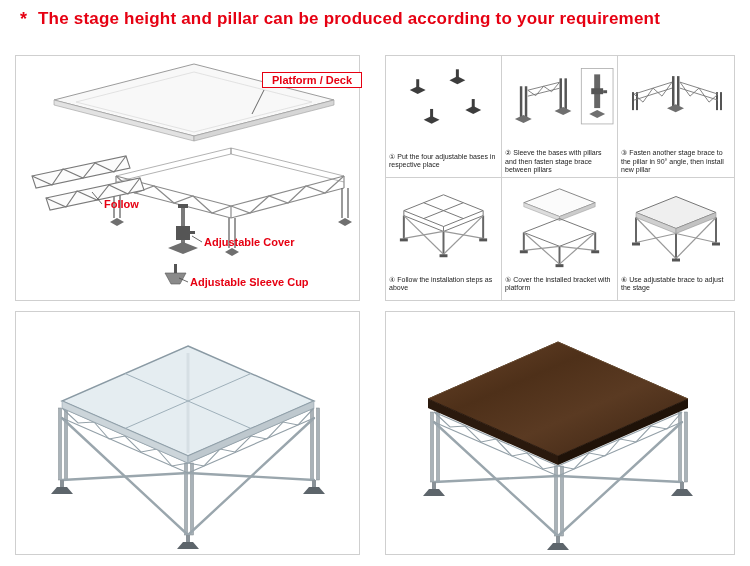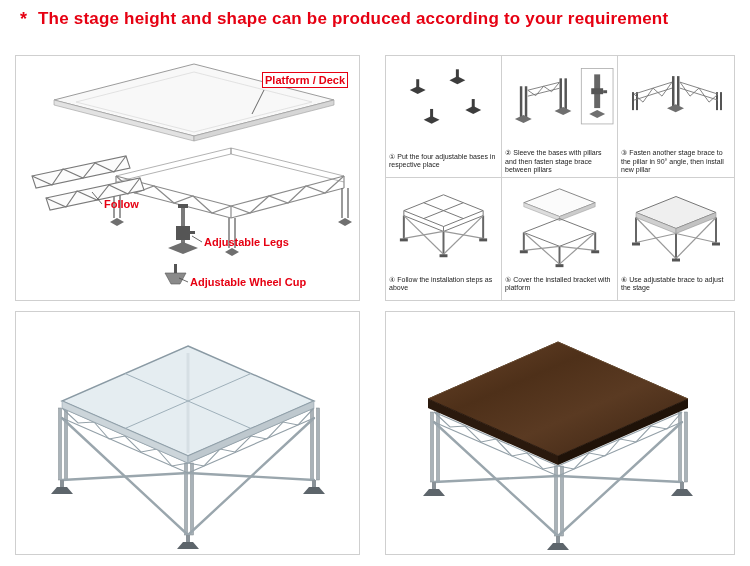--- a/index.html
+++ b/index.html
@@ -24,21 +24,21 @@
   #panel-exploded{left:15px;top:55px;width:345px;height:246px;}
   #panel-steps{left:385px;top:55px;width:350px;height:246px;}
   #panel-stage-acrylic{left:15px;top:311px;width:345px;height:244px;}
   #panel-stage-wood{left:385px;top:311px;width:350px;height:244px;}
   .panel-inner{position:relative;width:100%;height:100%;}
   .panel-inner > svg{position:absolute;left:0;top:0;}
   .red-label{
     position:absolute;color:var(--accent-red);font-weight:bold;
     font-size:11px;white-space:nowrap;
   }
-  .red-label.boxed{border:1px solid var(--accent-red);padding:1px 2px;background:#fff;}
+  .red-label.boxed{border:1px solid var(--accent-red);padding:1px 9px;background:#fff;}
   
   .steps-grid{
     display:grid;width:100%;height:100%;
     grid-template-columns:1fr 1fr 1fr;grid-template-rows:1fr 1fr;
   }
   .step-cell{
     border-right:1px solid var(--panel-border);
     border-bottom:1px solid var(--panel-border);
     display:flex;flex-direction:column;overflow:hidden;background:#fff;
   }
@@ -49,21 +49,21 @@
   .step-caption{
     font-size:7px;line-height:1.18;color:#222;
     padding:1px 3px 3px 3px;min-height:25px;
   }
 </style>
 </head>
 <body>
 
 <div class="title">
   <span class="star">*</span>
-  <span class="text">The stage height and shape can be produced according to your requirement</span>
+  <span class="text">The stage height and pillar can be produced according to your requirement</span>
 </div>
 
 <div class="panel" id="panel-exploded">
   <div class="panel-inner">
     <svg width="343" height="244" viewBox="0 0 343 244">
 
       <g stroke="#b3b3b3" stroke-width="1" fill="none">
         <line x1="100" y1="120" x2="215" y2="92"></line>
           <line x1="100" y1="126" x2="215" y2="98"></line>
         <line x1="215" y1="92" x2="328" y2="120"></line>
@@ -127,22 +127,22 @@
 
       <g stroke="#444" stroke-width="0.8">
         <line x1="248" y1="34" x2="236" y2="58"></line>
         <line x1="86" y1="148" x2="76" y2="136"></line>
         <line x1="186" y1="186" x2="176" y2="180"></line>
         <line x1="172" y1="226" x2="163" y2="222"></line>
       </g>
     </svg>
     <div class="red-label boxed" style="left:246px;top:16px;">Platform / Deck</div>
     <div class="red-label" style="left:88px;top:142px;">Follow</div>
-    <div class="red-label" style="left:188px;top:180px;">Adjustable Legs</div>
-    <div class="red-label" style="left:174px;top:220px;">Adjustable Wheel Cup</div>
+    <div class="red-label" style="left:188px;top:180px;">Adjustable Cover</div>
+    <div class="red-label" style="left:174px;top:220px;">Adjustable Sleeve Cup</div>
   </div>
 </div>
 
 <div class="panel" id="panel-steps">
   <div class="steps-grid">
 
     <div class="step-cell">
       <div class="step-diagram">
         <svg viewBox="0 0 116 92">
           <g fill="#3d3d3d">

